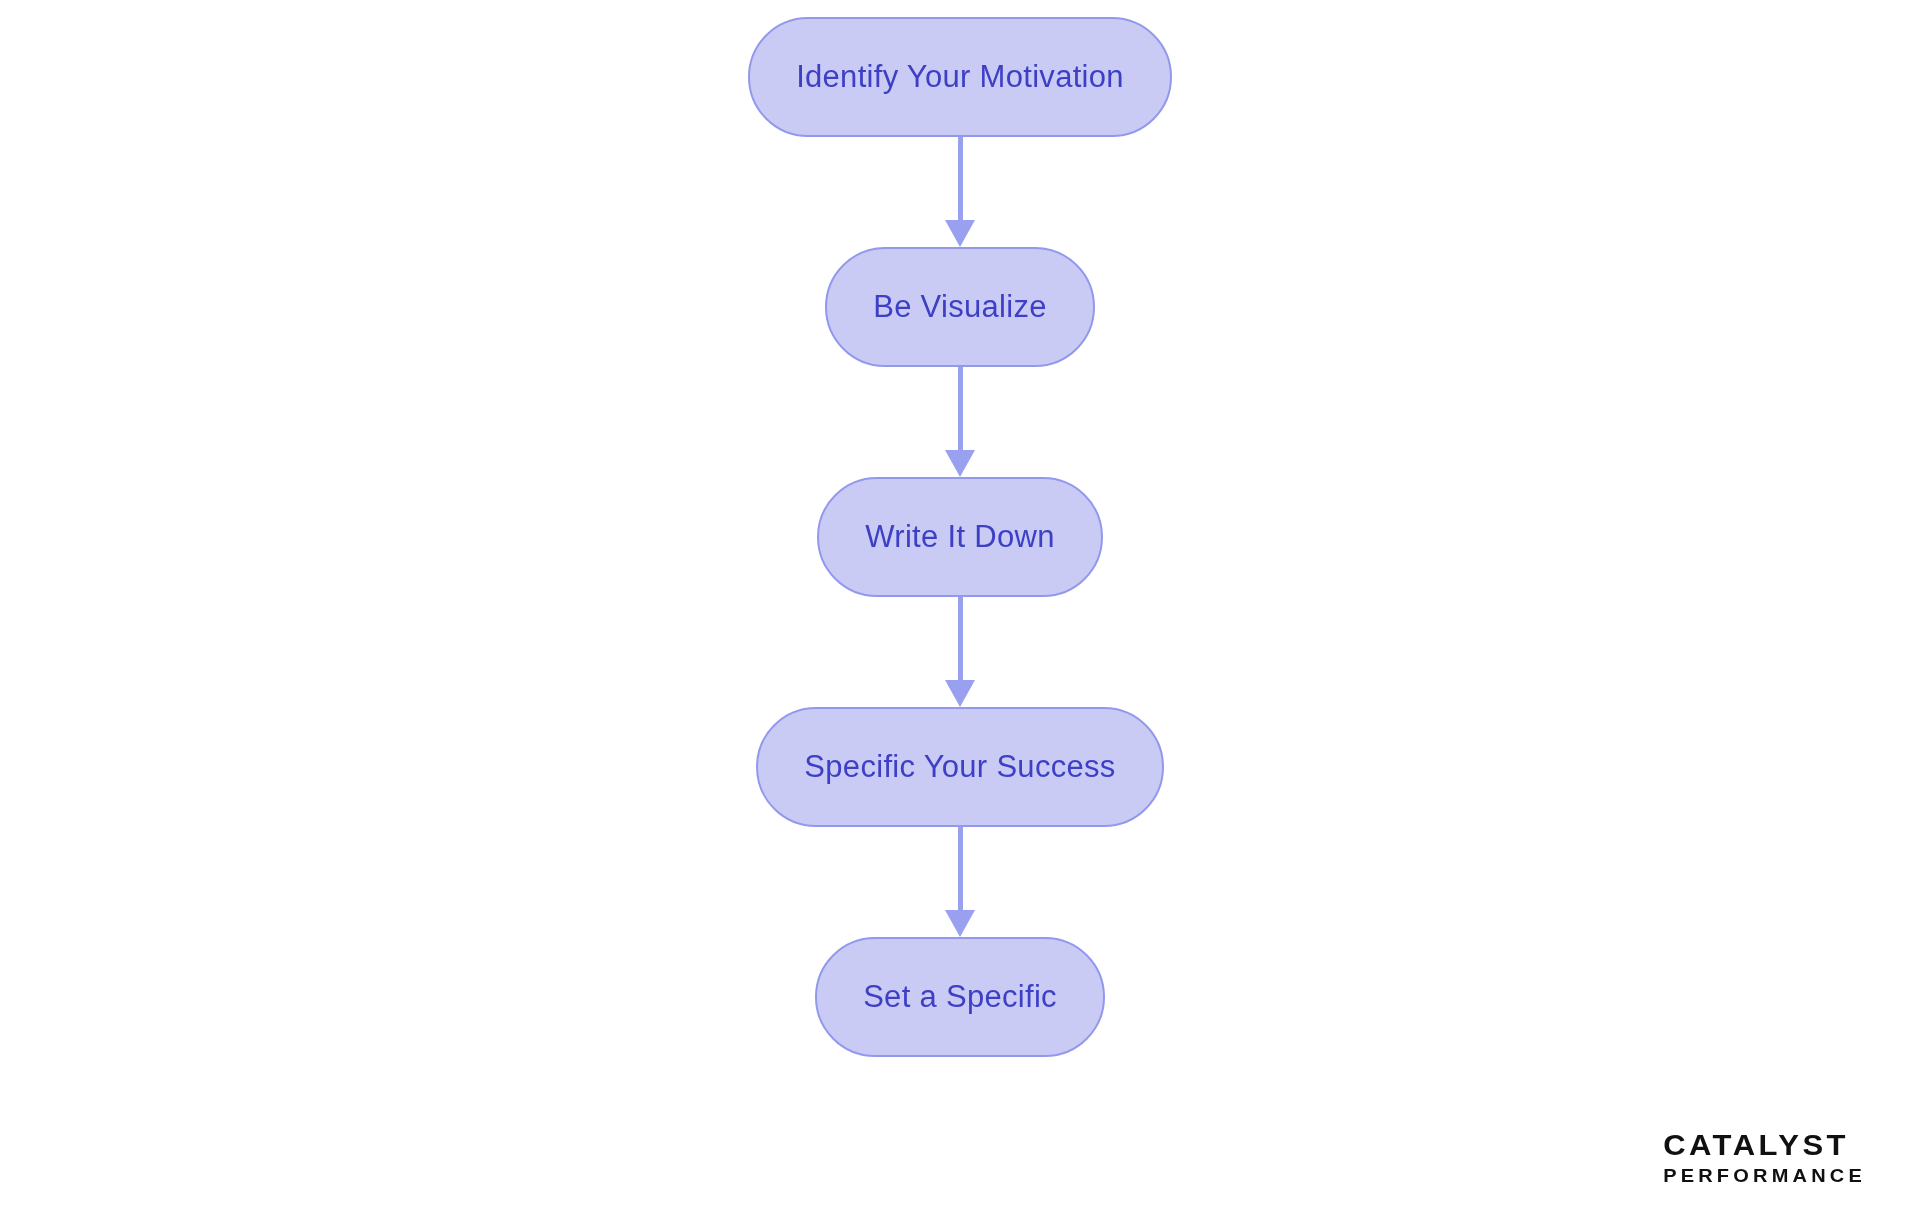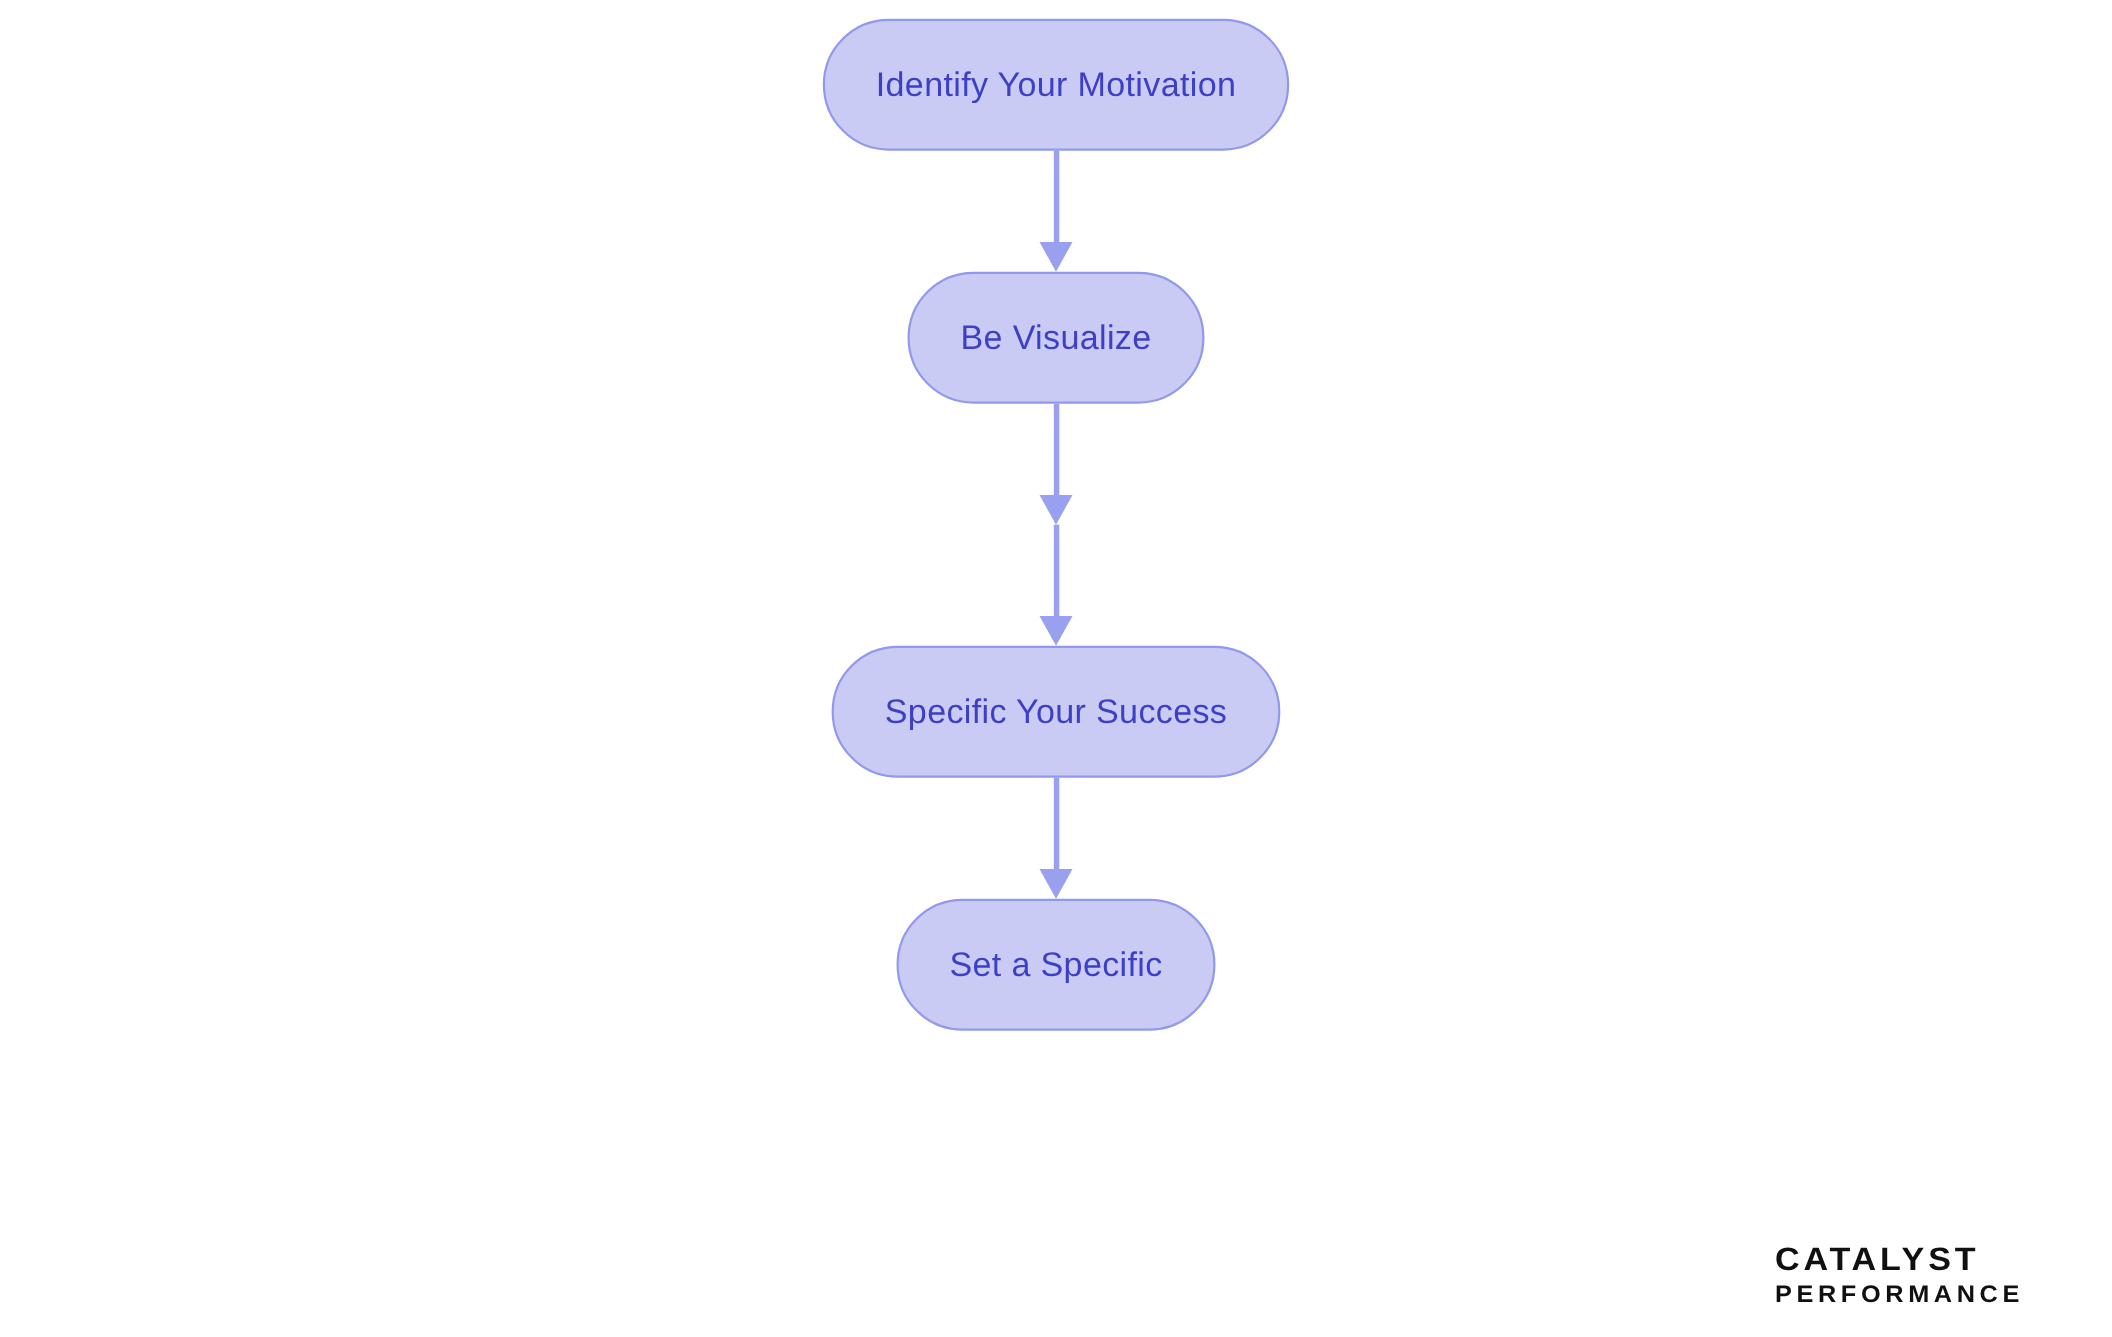--- a/index.html
+++ b/index.html
@@ -63,35 +63,35 @@
   .flow-arrow .head {
     width: 0;
     height: 0;
     border-left: 15px solid transparent;
     border-right: 15px solid transparent;
     border-top: 27px solid var(--arrow);
   }
   .brand-logo {
     position: absolute;
     top: 1130px;
-    right: 80px;
+    right: 54px;
     text-align: left;
     color: var(--logo-color);
     user-select: none;
   }
   .brand-line1 {
     font-size: 31px;
     font-weight: 900;
     letter-spacing: 3.5px;
     line-height: 1.0;
     transform: scaleY(0.95);
     transform-origin: left top;
   }
   .brand-line2 {
-    font-size: 23px;
+    font-size: 20px;
     font-weight: 700;
     letter-spacing: 4.2px;
     line-height: 1.0;
     margin-top: 5px;
     transform: scaleY(0.95);
     transform-origin: left top;
   }
 </style>
 </head>
 <body>
@@ -111,20 +111,23 @@
 
     <div class="flow-node">
       <span>Be Visualize</span>
     </div>
 
     <div class="flow-arrow">
       <div class="shaft"></div>
       <div class="head"></div>
     </div>
 
+    <div class="flow-node">
+      <span>Write It Down</span>
+    </div>
 
     <div class="flow-arrow">
       <div class="shaft"></div>
       <div class="head"></div>
     </div>
 
     <div class="flow-node">
       <span>Specific Your Success</span>
     </div>
 

